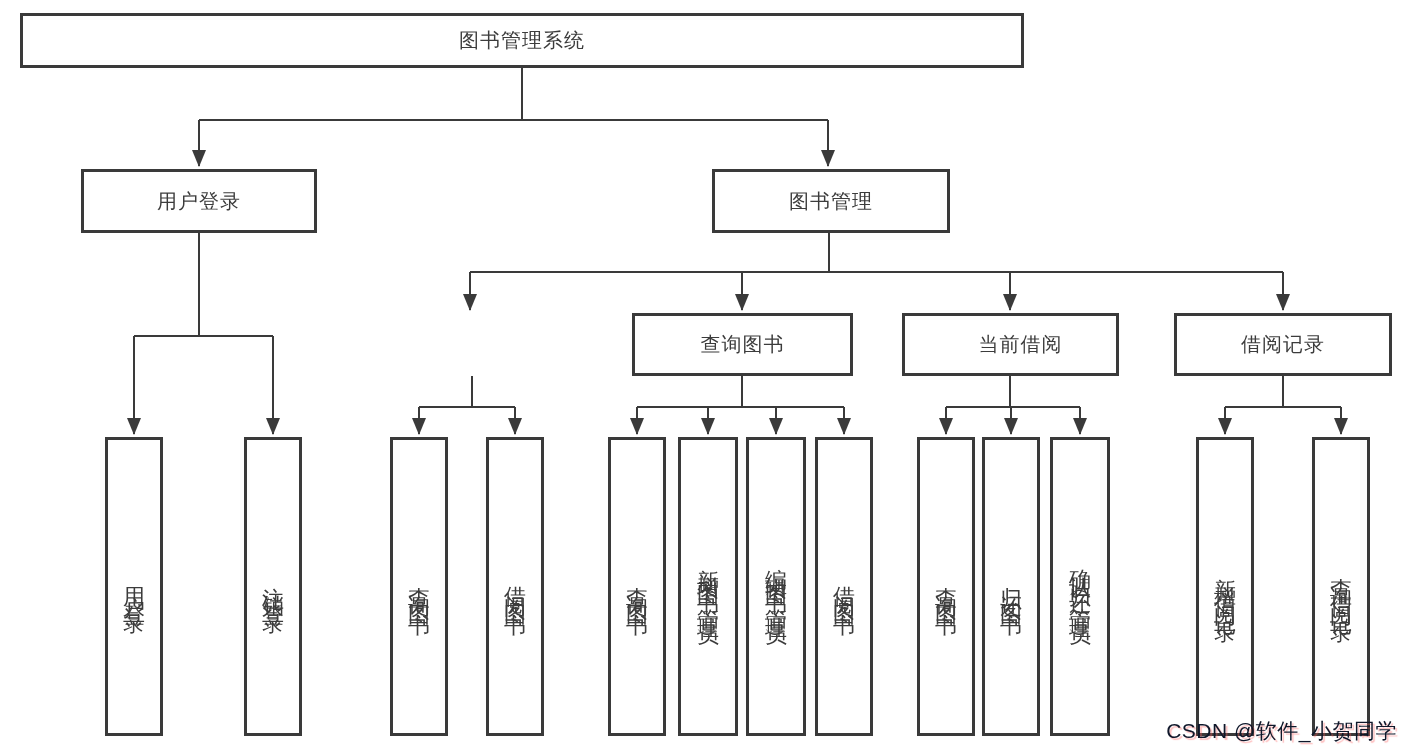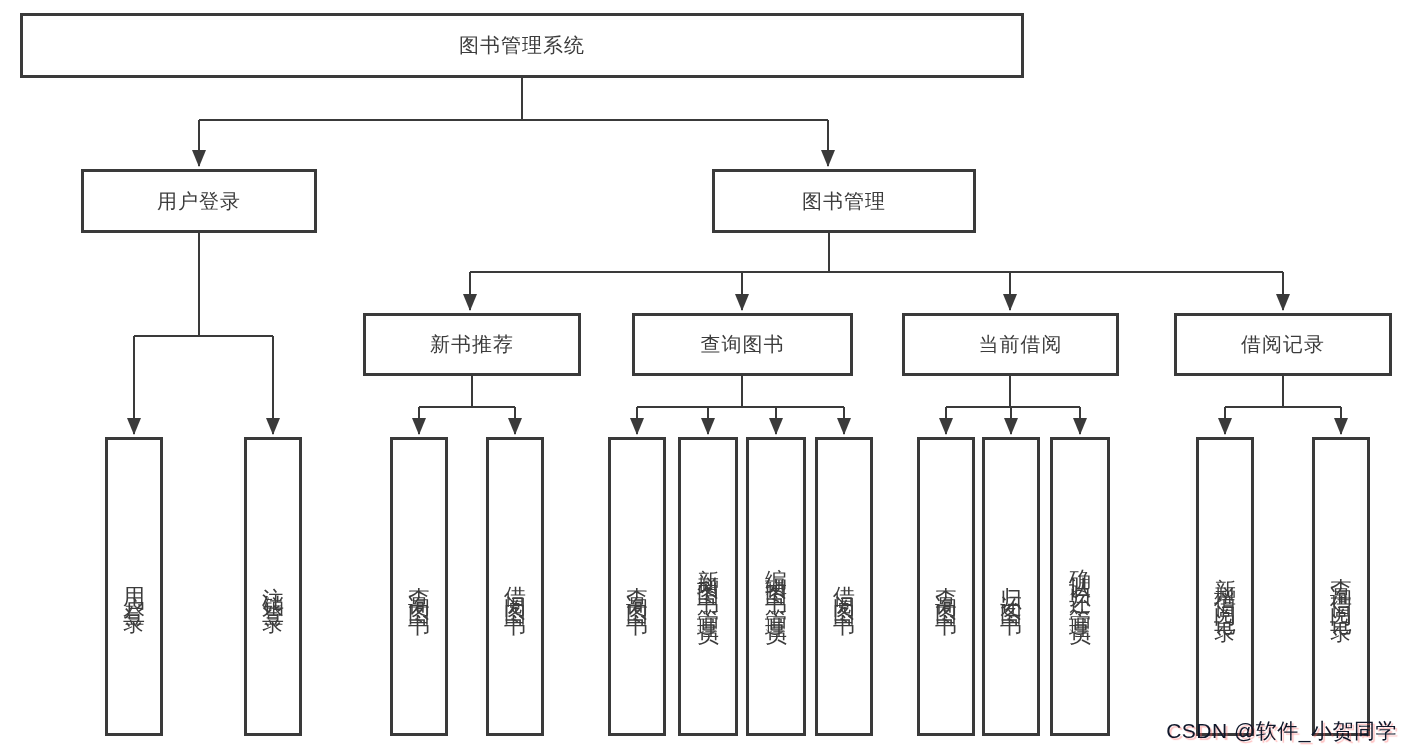--- a/index.html
+++ b/index.html
@@ -102,26 +102,25 @@
     <line class="line" x1="844" y1="407" x2="844" y2="434" marker-end="url(#arw)"></line>
 
     <line class="line" x1="946" y1="407" x2="946" y2="434" marker-end="url(#arw)"></line>
     <line class="line" x1="1011" y1="407" x2="1011" y2="434" marker-end="url(#arw)"></line>
     <line class="line" x1="1080" y1="407" x2="1080" y2="434" marker-end="url(#arw)"></line>
 
     <line class="line" x1="1225" y1="407" x2="1225" y2="434" marker-end="url(#arw)"></line>
     <line class="line" x1="1341" y1="407" x2="1341" y2="434" marker-end="url(#arw)"></line>
   </svg>
 
-  <div class="node hbox" style="left:20px; top:13px; width:1004px; height:65px;">图书管理系统</div>
+  <div class="node hbox" style="left:20px; top:13px; width:1004px; height:55px;">图书管理系统</div>
 
   <div class="node hbox" style="left:81px; top:169px; width:236px; height:64px;">用户登录</div>
-  <div class="node hbox" style="left:712px; top:169px; width:264px; height:64px;">图书管理</div>
+  <div class="node hbox" style="left:712px; top:169px; width:238px; height:64px;">图书管理</div>
 
-  <div class="node hbox" style="left:363px; top:313px; width:218px; height:63px;">新书推荐</div>
   <div class="node hbox" style="left:632px; top:313px; width:221px; height:63px;">查询图书</div>
   <div class="node hbox" style="left:902px; top:313px; width:217px; height:63px;padding-left:20px;">当前借阅</div>
   <div class="node hbox" style="left:1174px; top:313px; width:218px; height:63px;">借阅记录</div>
 
   <div class="node vbox" style="left:105px;">用户登录</div>
   <div class="node vbox" style="left:244px;">注销登录</div>
 
   <div class="node vbox" style="left:390px;">查询图书</div>
   <div class="node vbox" style="left:486px;">借阅图书</div>
 

